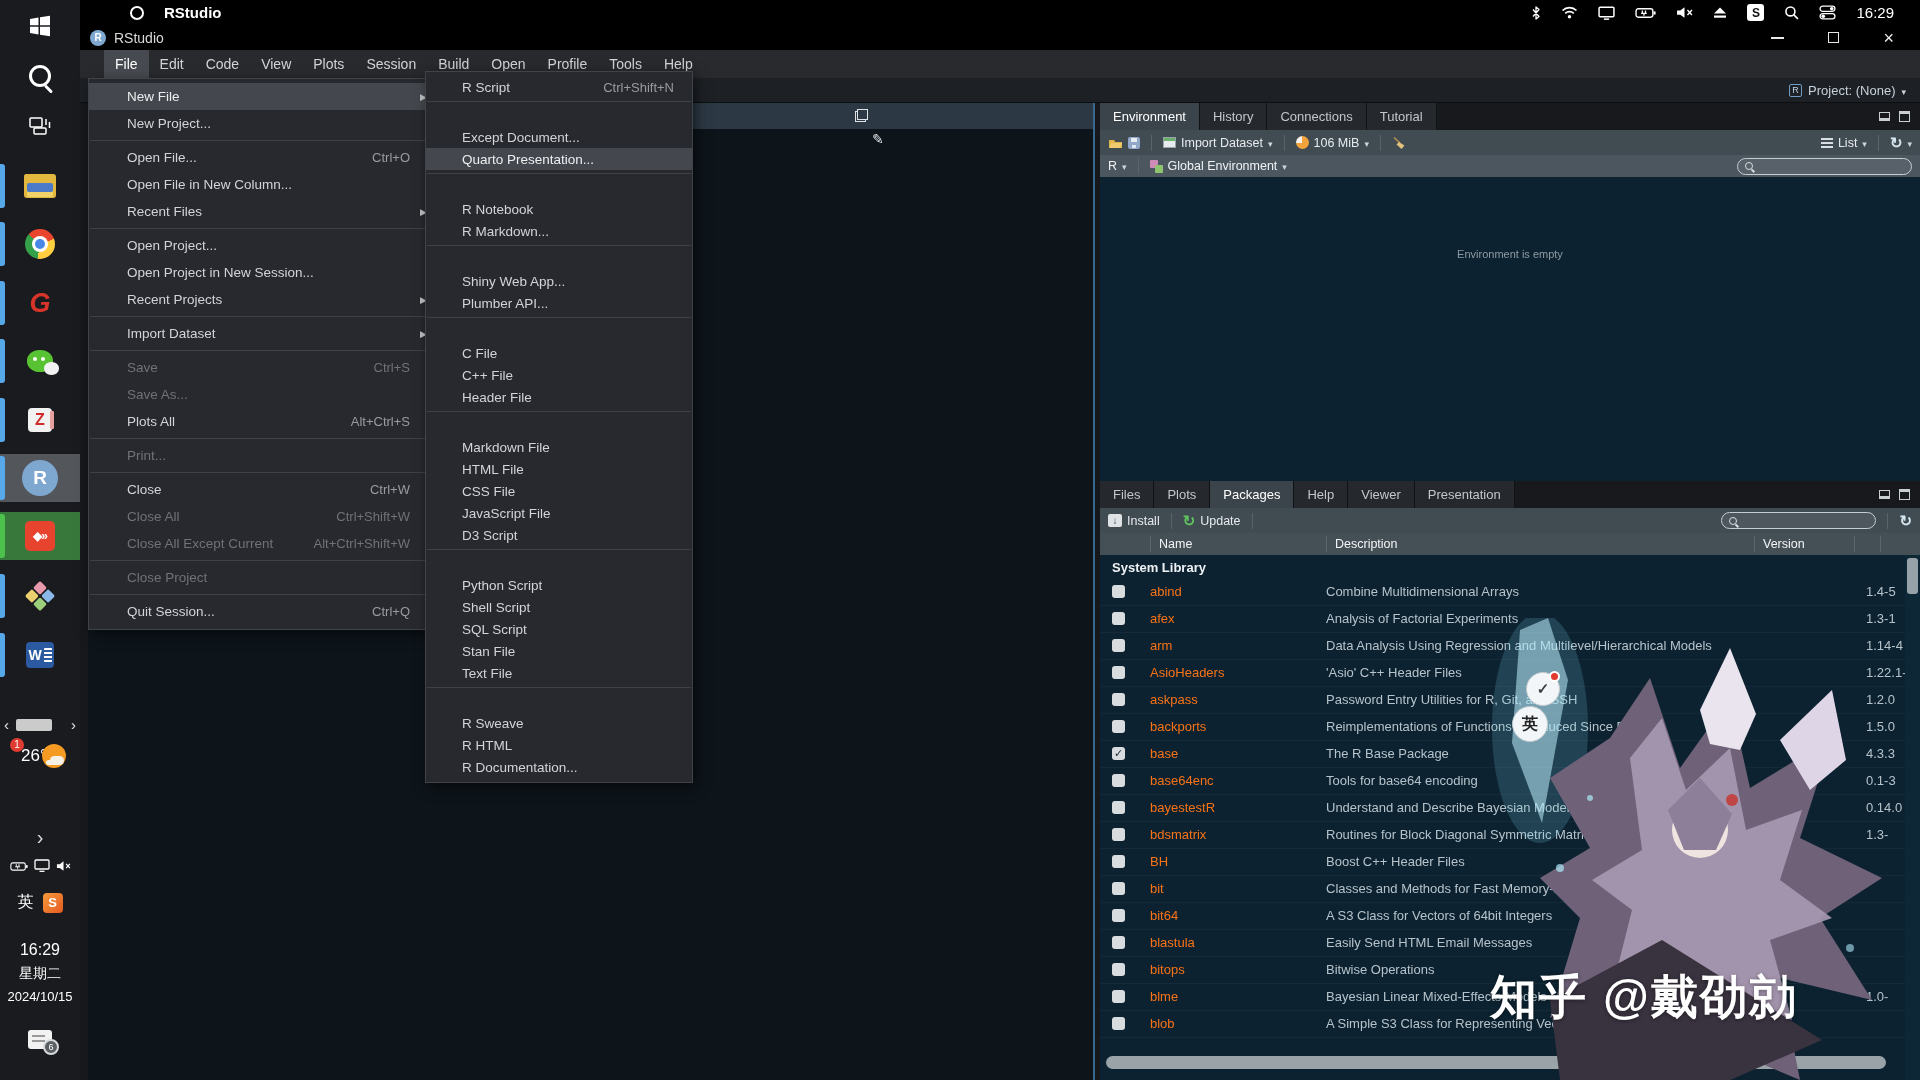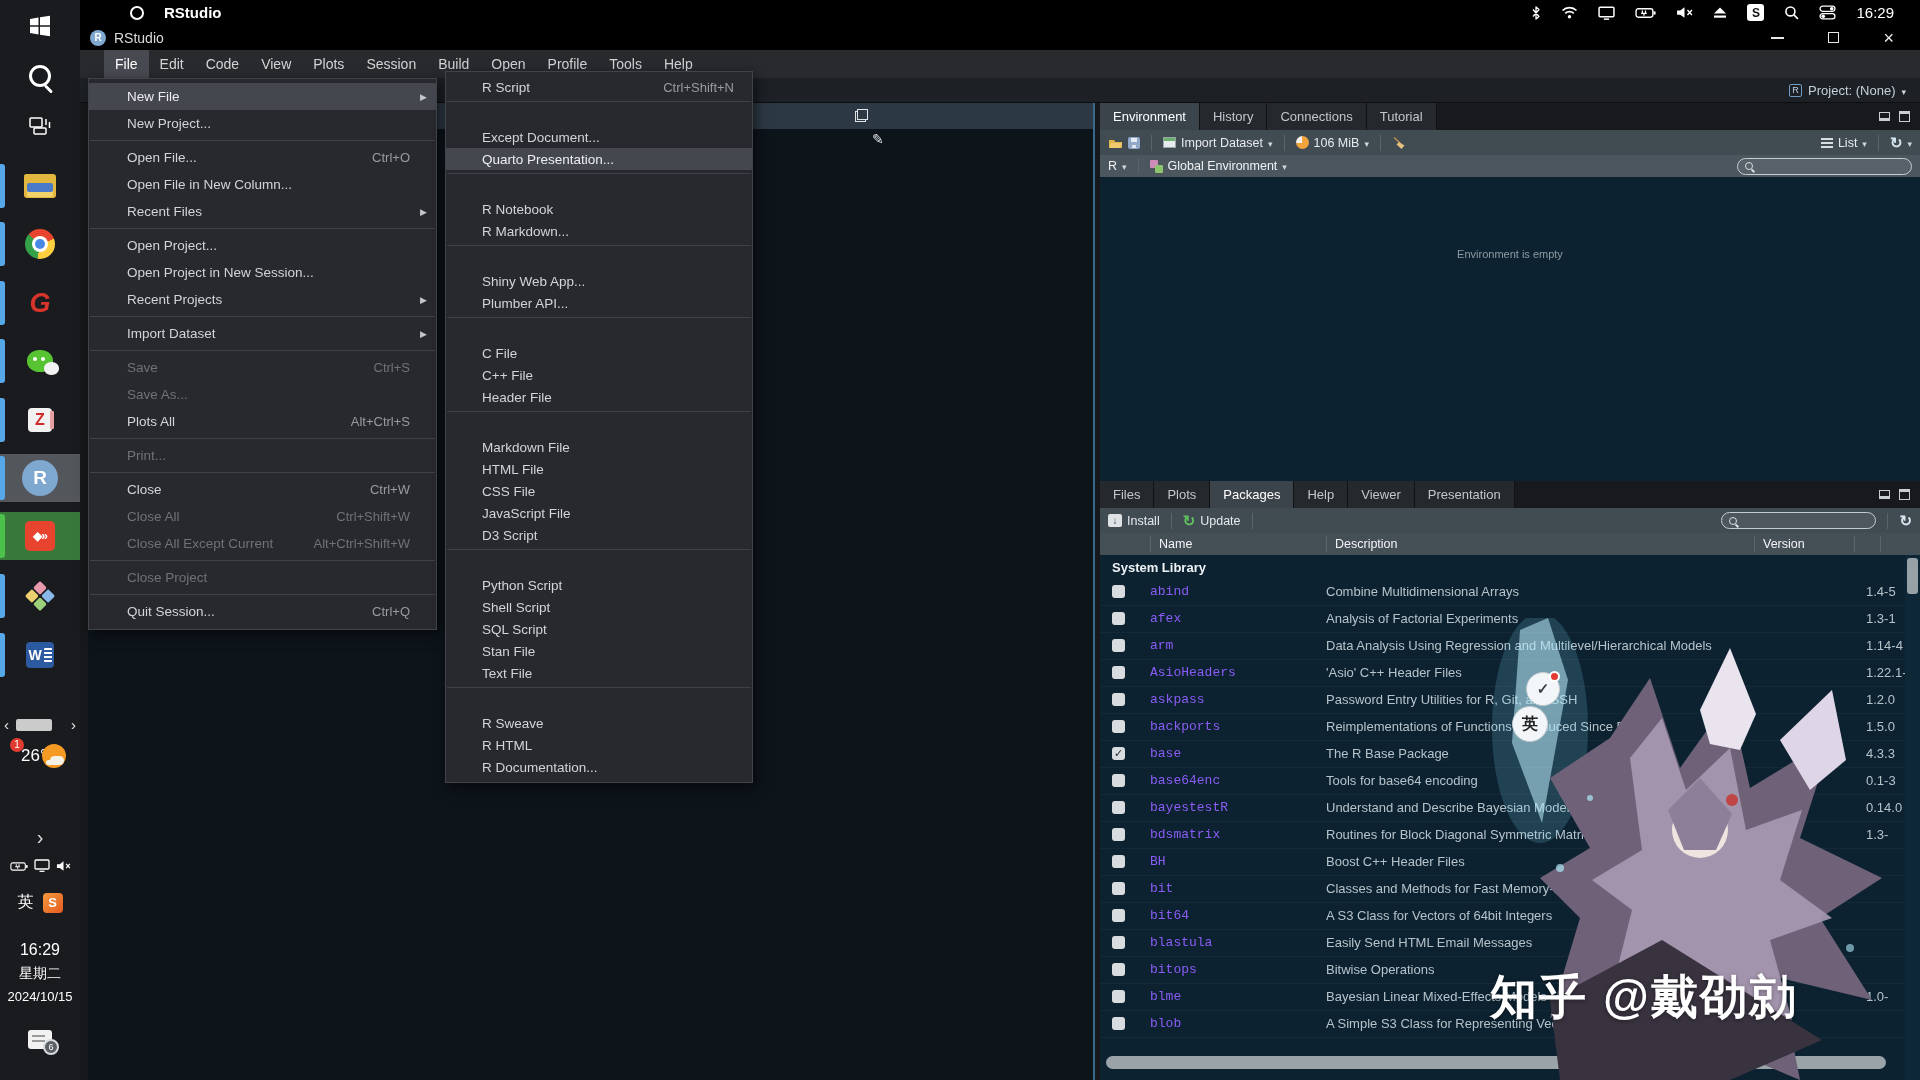--- a/index.html
+++ b/index.html
@@ -151,35 +151,35 @@
   #env-empty{position:absolute;left:0;top:145px;width:100%;text-align:center;color:#8f9ba3;font-size:11px;}
 
   
   .colhdr{height:22px;background:#454f56;display:grid;grid-template-columns:38px 176px 1fr 100px 26px 24px;padding:0 16px 0 12px;align-items:center;color:#f2f5f7;font-size:12.5px;}
   .colhdr .ch{border-left:1px solid #5a646b;padding-left:8px;height:16px;line-height:16px;}
   #pkglist{position:absolute;left:0;top:74px;width:932px;height:525px;overflow:hidden;background:var(--panel_teal,#0c2230);}
   .grouphdr{height:24px;line-height:26px;padding-left:12px;color:#eef2f5;font-weight:700;font-size:13px;}
   .pkg-row{display:grid;grid-template-columns:38px 176px 1fr 100px 26px 24px;padding:4px 16px 4px 12px;align-items:start;border-bottom:1px solid rgba(255,255,255,.04);}
   .cb{width:13px;height:13px;background:#d9dcdf;border-radius:3px;margin-top:2px;font-size:11px;line-height:13px;text-align:center;color:#1c2630;}
   .pkg-row.checked .cb::before{content:"✓";}
-  .pname{color:#8b5cf6;font-size:13px;line-height:18px;font-family:Liberation Mono, monospace;}
+  .pname{color:#f97316;font-size:13px;line-height:18px;}
   .pdesc{color:#b6c3cb;font-size:13px;line-height:18px;padding-right:10px;}
   .pver{color:#b6c3cb;font-size:13px;line-height:18px;}
   .picon{color:#c3cacf;font-size:14px;line-height:18px;text-align:center;}
   .picon.globe::before{content:"⊕";}
   .picon.remove::before{content:"⊗";}
   .pkg-row.noicons .picon{visibility:hidden;}
   #vscroll{position:absolute;right:0;top:74px;width:15px;height:525px;background:#0e2736;}
   #vscroll .thumb{position:absolute;left:2px;top:3px;width:11px;height:36px;background:#97a1a8;border-radius:3px;}
   #hscroll{position:absolute;left:1106px;top:1056px;width:780px;height:13px;background:#aab1b6;border-radius:7px;opacity:.9;z-index:22;}
 
   
   .menu{position:absolute;background:#27292e;border:1px solid #404449;box-shadow:3px 4px 12px rgba(0,0,0,.55);padding:4px 0;z-index:30;}
   #filemenu{left:88px;top:78px;width:349px;}
-  #newfilemenu{left:445px;top:71px;width:308px;}
+  #newfilemenu{left:425px;top:71px;width:268px;}
   .mrow{display:flex;align-items:center;height:27px;padding:0 26px 0 38px;position:relative;font-size:13.5px;}
   #newfilemenu .mrow{height:22px;padding:0 18px 0 36px;}
   .mrow .lb{color:#d2d4d7;white-space:nowrap;}
   .mrow .sc{margin-left:auto;font-size:13px;color:#989ba0;padding-left:20px;white-space:nowrap;}
   .mrow.disabled .lb,.mrow.disabled .sc{color:#6f7277;}
   .mrow.highlight{background:var(--menu_highlight,#44484e);}
   .mrow.highlight .lb{color:#eceef0;}
   .mrow .ar{position:absolute;right:9px;top:50%;transform:translateY(-50%);font-size:9px;color:#c2c5c9;display:none;}
   .mrow .ar::before{content:"▶";}
   .mrow.arrow .ar{display:block;}

